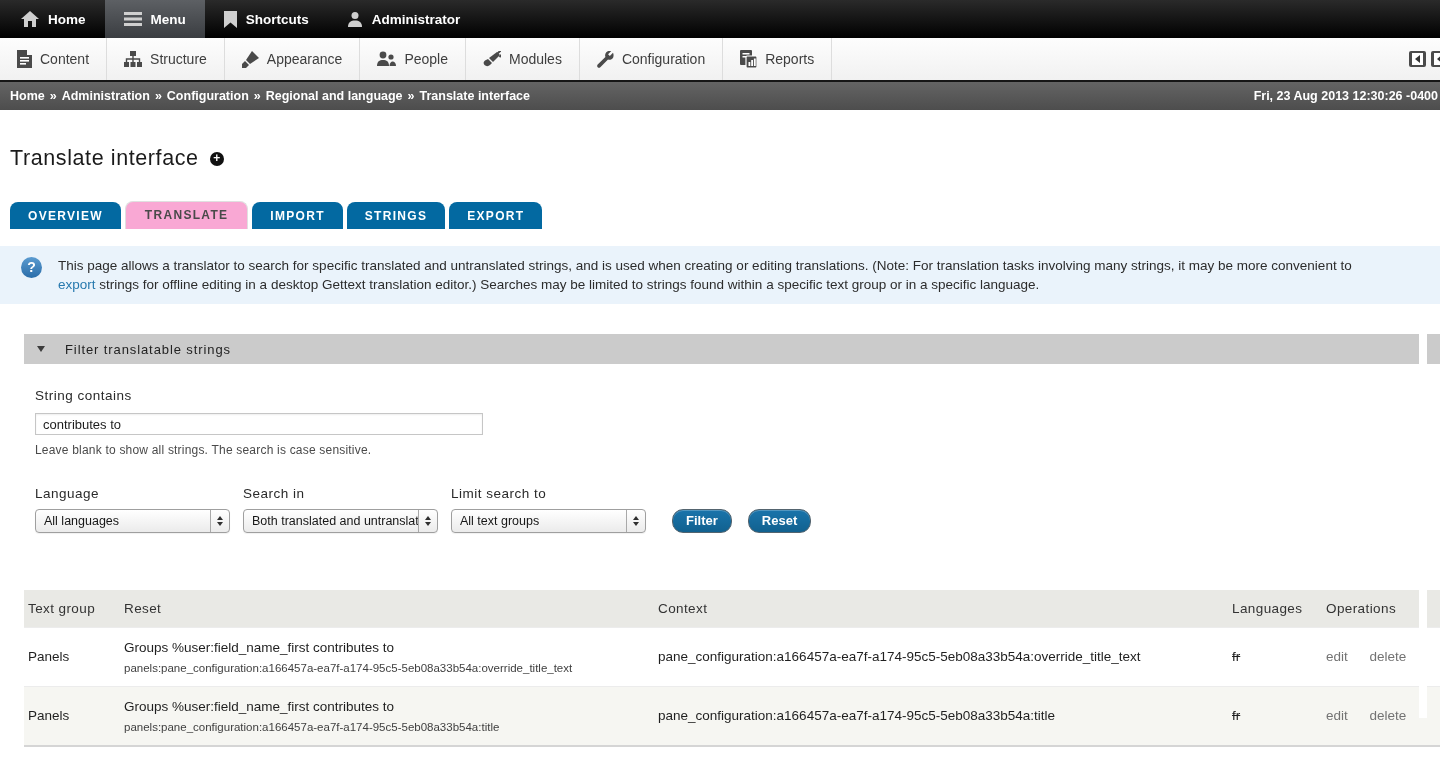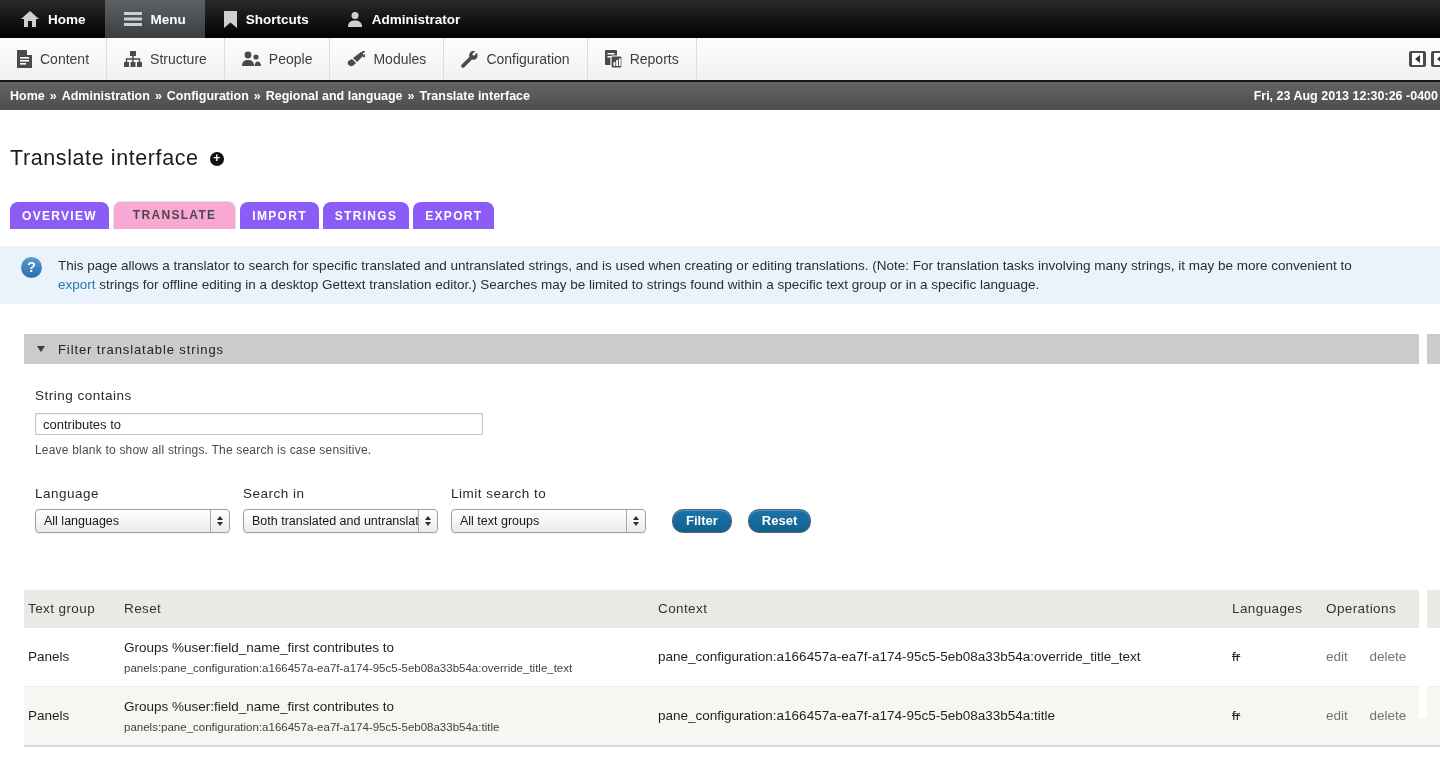--- a/index.html
+++ b/index.html
@@ -32,30 +32,30 @@
   .crumb.current { cursor:default; }
   .crumb-sep { margin:0 5px; }
   .clock { white-space:nowrap;padding-left:36px; }
 
   
   .page-title-row { margin:36px 0 0 10px; display:flex; align-items:center; gap:11px; }
   h1.page-title { font-size:21.5px; font-weight:500; letter-spacing:.6px; color:#1b1b1b; }
   .contextual-icon { width:14px; height:14px; border-radius:50%; background:#111; color:#fff; font-size:12px; line-height:13px; text-align:center; font-weight:bold; cursor:pointer; }
 
   .tabs { margin:31px 0 0 10px; display:flex; gap:4px; align-items:flex-end; height:27px; }
-  .tab { background:#8b5cf6; color:#fff; font-weight:bold; font-size:12px; letter-spacing:1.3px; padding:7px 12px 6px; border-radius:8px 8px 0 0; cursor:pointer; white-space:nowrap; }
+  .tab { background:#0369a1; color:#fff; font-weight:bold; font-size:12px; letter-spacing:1.3px; padding:7px 18px 6px; border-radius:8px 8px 0 0; cursor:pointer; white-space:nowrap; }
   .tab.active { background:#f9a8d4; color:#4a4a4a; border:1px solid #e0e0e0; border-bottom:none; padding:6px 19px 7px; }
 
   .helpbox { margin-top:17px; background:#eaf3fb; position:relative; padding:10px 80px 10px 58px; font-size:13.5px; line-height:19px; color:#2c2c2c; min-height:58px; }
   .help-icon { position:absolute; left:21px; top:11px; width:21px; height:21px; border-radius:50%; background:linear-gradient(#5b9bd0,#2a6da9); color:#fff; font-weight:bold; font-size:14px; line-height:21px; text-align:center; }
   .helpbox a { color:#2779ae; text-decoration:none; cursor:pointer; }
 
   
   .fieldset { margin:30px 0 0 24px; width:1416px; }
-  .fieldset-header { height:30px; background:#cbcbcb; display:flex; align-items:center; gap:13px; padding-left:13px; font-size:13px; letter-spacing:.9px; color:#222; cursor:pointer; }
+  .fieldset-header { height:30px; background:#cbcbcb; display:flex; align-items:center; gap:20px; padding-left:13px; font-size:13px; letter-spacing:.9px; color:#222; cursor:pointer; }
   .collapse-tri { width:0; height:0; border-left:4.5px solid transparent; border-right:4.5px solid transparent; border-top:6px solid #3c3c3c; }
   .fieldset-body { padding:24px 0 27px 11px; background:#fff; }
   .form-label { display:block; font-size:13.5px; letter-spacing:.5px; color:#2a2a2a; }
   .string-input { margin-top:10px; width:448px; height:22px; border:1px solid #c6c6c6; padding:1px 7px; font-size:13px; color:#1d1d1d; font-family:"Liberation Sans",sans-serif; box-shadow:inset 0 1px 2px rgba(0,0,0,.07); }
   .form-desc { margin-top:8px; font-size:12px; color:#4a4a4a; letter-spacing:.2px; }
 
   .filter-row { margin-top:29px; display:flex; align-items:flex-end; }
   .filter-group { width:195px; margin-right:13px; }
   .filter-group .form-label { margin-bottom:8px; }
   .fake-select { width:195px; height:24px; border:1px solid #9f9f9f; border-radius:4px; background:linear-gradient(#ffffff,#ebebeb); display:flex; align-items:center; padding-left:8px; cursor:pointer; box-shadow:0 1px 1px rgba(0,0,0,.06); }
@@ -143,20 +143,29 @@
     <span>
         <svg width="18" height="17" viewBox="0 0 18 17">
           <rect class="icon-dark" x="6" y="0" width="6" height="5"></rect>
           <rect class="icon-dark" x="0" y="11" width="5" height="5"></rect>
           <rect class="icon-dark" x="6.5" y="11" width="5" height="5"></rect>
           <rect class="icon-dark" x="13" y="11" width="5" height="5"></rect>
           <path d="M9 5 V8 M2.5 11 V8 H15.5 V11 M9 8 V11" stroke="#4a4a4a" stroke-width="1.4" fill="none"></path>
         </svg>
       </span>
     <span>Structure</span>
+  </div>
+  <div class="adminbar-item">
+    <span>
+        <svg width="17" height="17" viewBox="0 0 17 17">
+          <path class="icon-dark" d="M10 0 L17 7 L8 13 L4 9 Z"></path>
+          <path class="icon-dark" d="M3 10 L7 14 L4 17 L0 17 L0 13 Z"></path>
+        </svg>
+      </span>
+    <span>Appearance</span>
   </div>
   <div class="adminbar-item">
     <span>
         <svg width="19" height="16" viewBox="0 0 19 16">
           <circle class="icon-dark" cx="6" cy="4" r="3.4"></circle>
           <path class="icon-dark" d="M0 15 C0 10.5 2.5 9 6 9 C9.5 9 12 10.5 12 15 Z"></path>
           <circle class="icon-dark" cx="14" cy="6" r="2.6"></circle>
           <path class="icon-dark" d="M12.5 15 C12.8 11.5 14.5 10.5 15.5 10.5 C17.5 10.5 19 12 19 15 Z"></path>
         </svg>
       </span>

